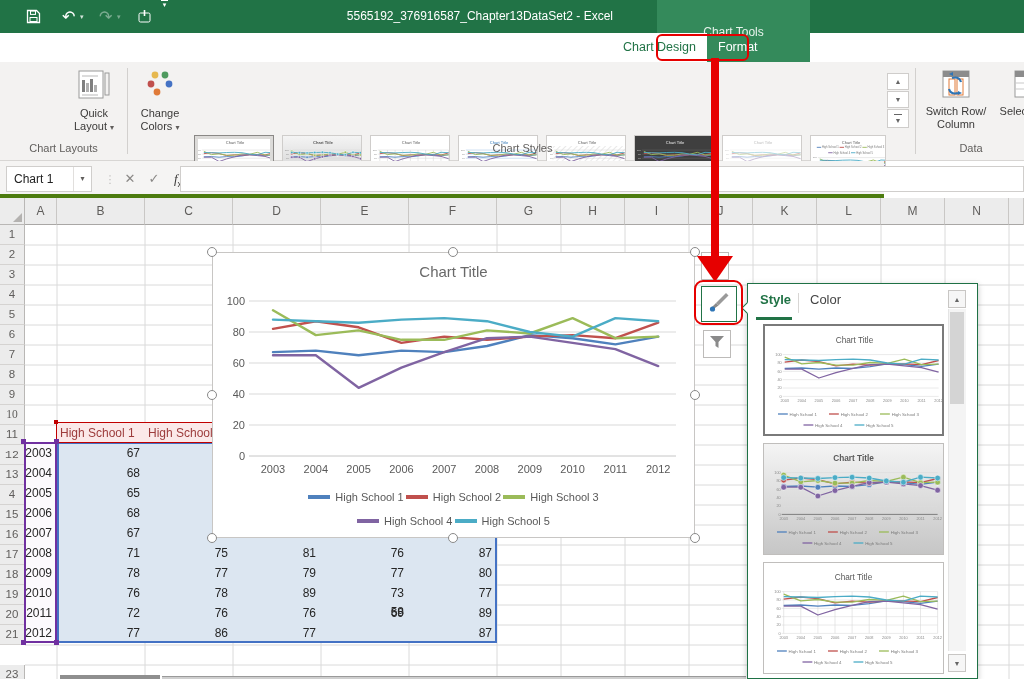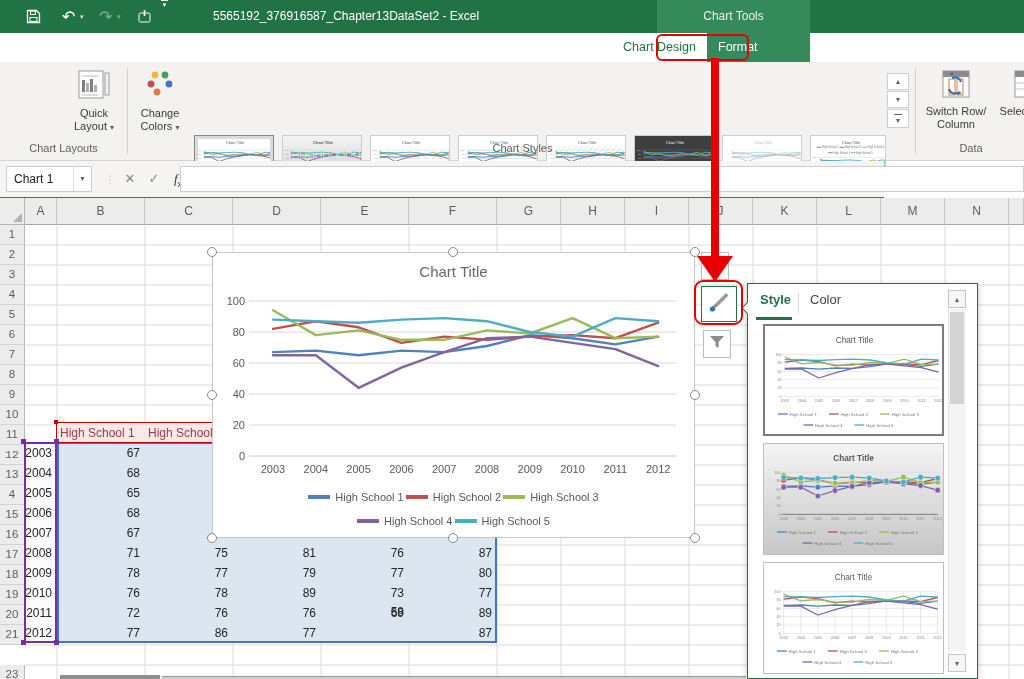--- a/index.html
+++ b/index.html
@@ -4,23 +4,23 @@
 <style>
   html,body{margin:0;padding:0;background:#888;}
   #stage{position:relative;width:1024px;height:679px;overflow:hidden;background:#fff;
          font-family:"Liberation Sans",sans-serif;-webkit-font-smoothing:antialiased;}
   #stage *{box-sizing:border-box;}
   .abs{position:absolute;}
 
   
   #titlebar{left:0;top:0;width:1024px;height:33px;background:#217346;}
   #ctxband{left:657px;top:0;width:153px;height:62px;background:#348a5b;}
-  #doc-title{left:213px;top:0;width:400px;height:47px;line-height:33px;text-align:left;
+  #doc-title{left:213px;top:0;width:400px;height:47px;line-height:33px;text-align:right;
              color:#fff;font-size:12px;white-space:nowrap;}
-  #ctx-label{left:657px;top:0;width:153px;height:33px;line-height:33px;text-align:center;
+  #ctx-label{left:657px;top:16px;width:153px;height:33px;line-height:33px;text-align:center;
              color:#e8f3ec;font-size:12px;}
   .qat{top:0;height:33px;display:flex;align-items:center;color:#fff;}
   #tabrow{left:0;top:33px;width:1024px;height:29px;display:flex;align-items:stretch;padding-left:8px;}
   .rtab{color:#fff;font-size:12.5px;line-height:29px;padding:0 11px;white-space:nowrap;position:relative;}
   .rtab.active{background:#fff;color:#217346;}
   #tellme{position:absolute;left:838px;top:33px;height:29px;display:flex;align-items:center;gap:7px;
           color:#fff;font-size:12.5px;white-space:nowrap;}
 
   
   #ribbon{left:0;top:62px;width:1024px;height:99px;background:#f3f2f1;border-bottom:1px solid #d8d6d4;}
@@ -28,21 +28,21 @@
   .rbtn .cap{margin-top:3px;}
   .gsep{position:absolute;top:6px;width:1px;height:86px;background:#d2d0ce;}
   .grplabel{position:absolute;top:80px;font-size:11px;color:#605e5c;text-align:center;}
   .thumb{position:absolute;top:73px;width:80px;height:54px;background:#fff;border:1px solid #cfcdcb;overflow:hidden;}
   .thumb.sel{border:1px solid #8a8886;outline:3px solid #dcdbd9;outline-offset:-4px;background:#efefef;}
   .gbtn{position:absolute;left:887px;width:22px;height:17px;background:#fff;border:1px solid #cfcdcb;
         color:#666;font-size:7px;text-align:center;line-height:15px;}
   .caret{font-size:8px;color:#605e5c;}
 
   
-  #fbar{left:0;top:161px;width:884px;height:37px;background:#f5f4f3;border-bottom:1px solid #4d7c0f;}
+  #fbar{left:0;top:161px;width:884px;height:37px;background:#f5f4f3;border-bottom:4px solid #4d7c0f;}
   #namebox{position:absolute;left:6px;top:5px;width:86px;height:26px;background:#fff;border:1px solid #d0cecc;
            font-size:12px;color:#222;line-height:24px;padding-left:7px;}
   #namebox .dd{position:absolute;right:0;top:0;width:18px;height:24px;border-left:1px solid #e1dfdd;
                text-align:center;color:#605e5c;font-size:8px;line-height:24px;}
   .fbtn{position:absolute;top:5px;height:26px;width:24px;text-align:center;line-height:26px;color:#8a8886;font-size:13px;}
   #fxfield{position:absolute;left:180px;top:5px;width:844px;height:26px;background:#fff;border:1px solid #d0cecc;}
 
   
   #grid{left:0;top:198px;width:1024px;height:481px;background:#fff;}
   #corner{position:absolute;left:0;top:0;width:25px;height:27px;background:#ececec;border-right:1px solid #b9b7b5;border-bottom:1px solid #b9b7b5;}
@@ -714,21 +714,21 @@
     <div id="rowheaders">
         <div class="rhead" style="top: 27px;">1</div>
         <div class="rhead" style="top: 47px;">2</div>
         <div class="rhead" style="top: 67px;">3</div>
         <div class="rhead" style="top: 87px;">4</div>
         <div class="rhead" style="top: 107px;">5</div>
         <div class="rhead" style="top: 127px;">6</div>
         <div class="rhead" style="top: 147px;">7</div>
         <div class="rhead" style="top: 167px;">8</div>
         <div class="rhead" style="top: 187px;">9</div>
-        <div class="rhead" style="top: 207px;">10</div>
+        <div class="rhead" style="top: 207px; font-family: Liberation Serif, serif;">10</div>
         <div class="rhead" style="top: 227px;">11</div>
         <div class="rhead" style="top: 247px; font-family: Liberation Mono, monospace;">12</div>
         <div class="rhead" style="top: 267px;">13</div>
         <div class="rhead" style="top: 287px;">4</div>
         <div class="rhead" style="top: 307px;">15</div>
         <div class="rhead" style="top: 327px;">16</div>
         <div class="rhead" style="top: 347px;">17</div>
         <div class="rhead" style="top: 367px;">18</div>
         <div class="rhead" style="top: 387px;">19</div>
         <div class="rhead" style="top: 407px;">20</div>

